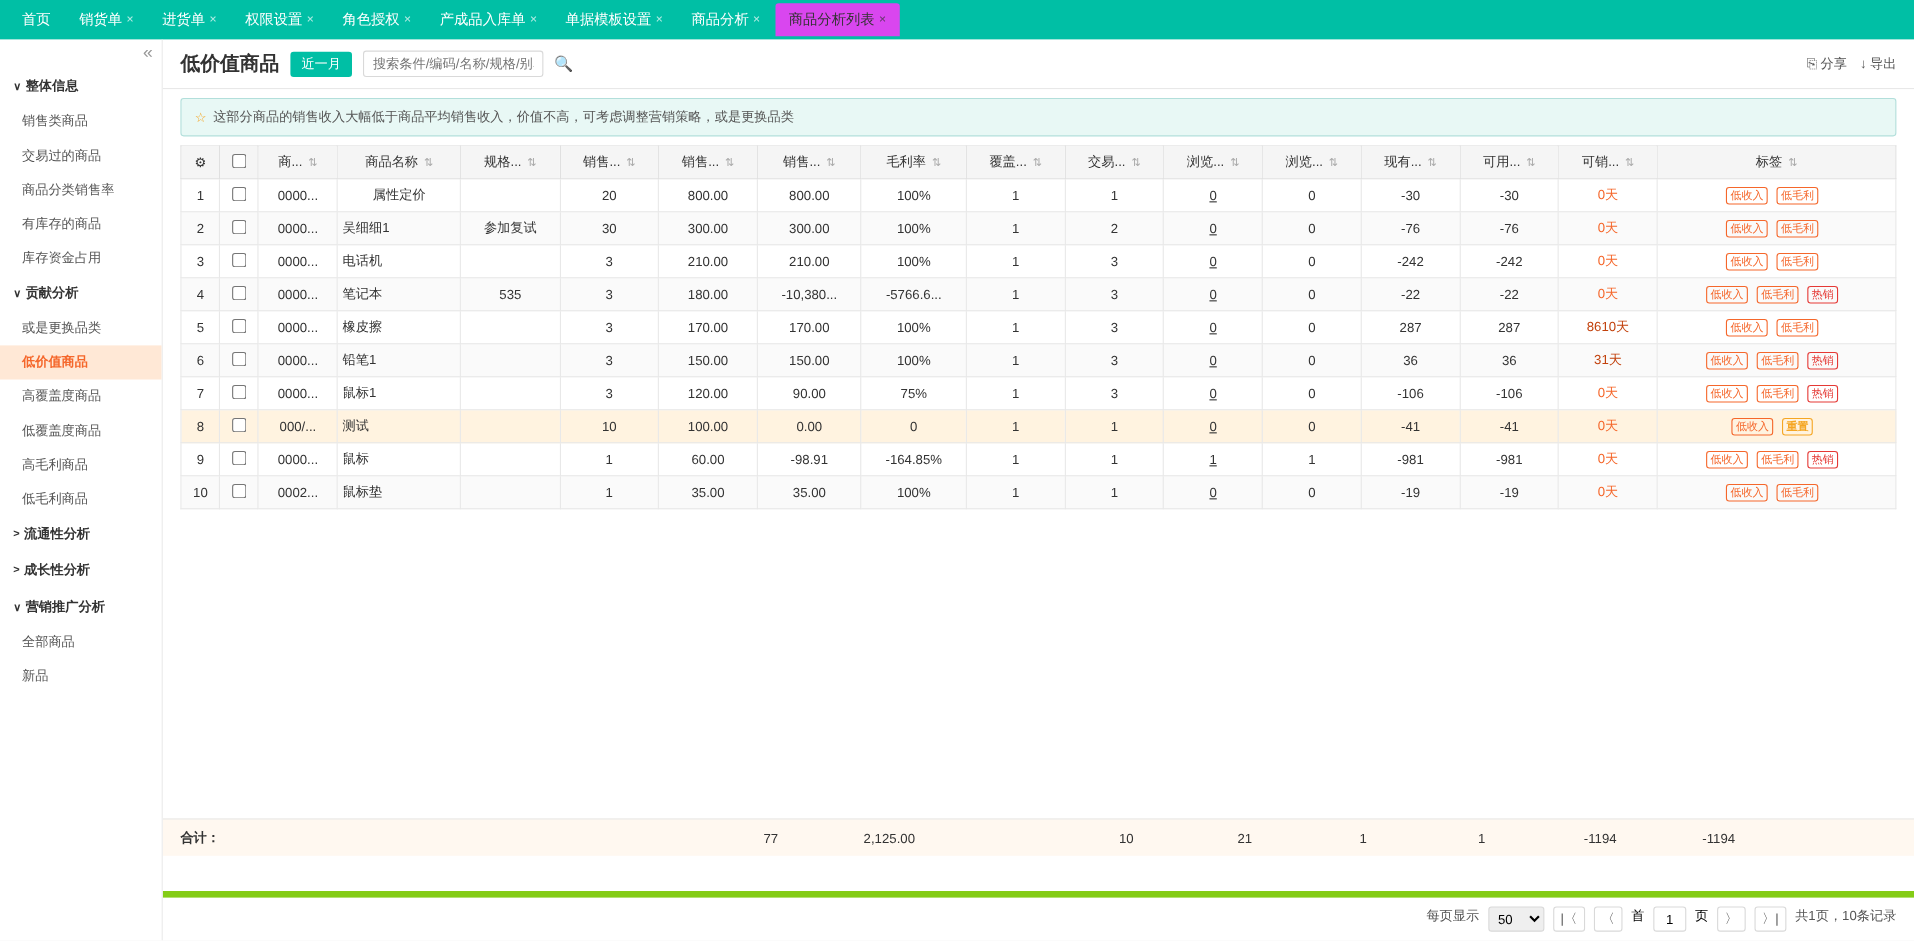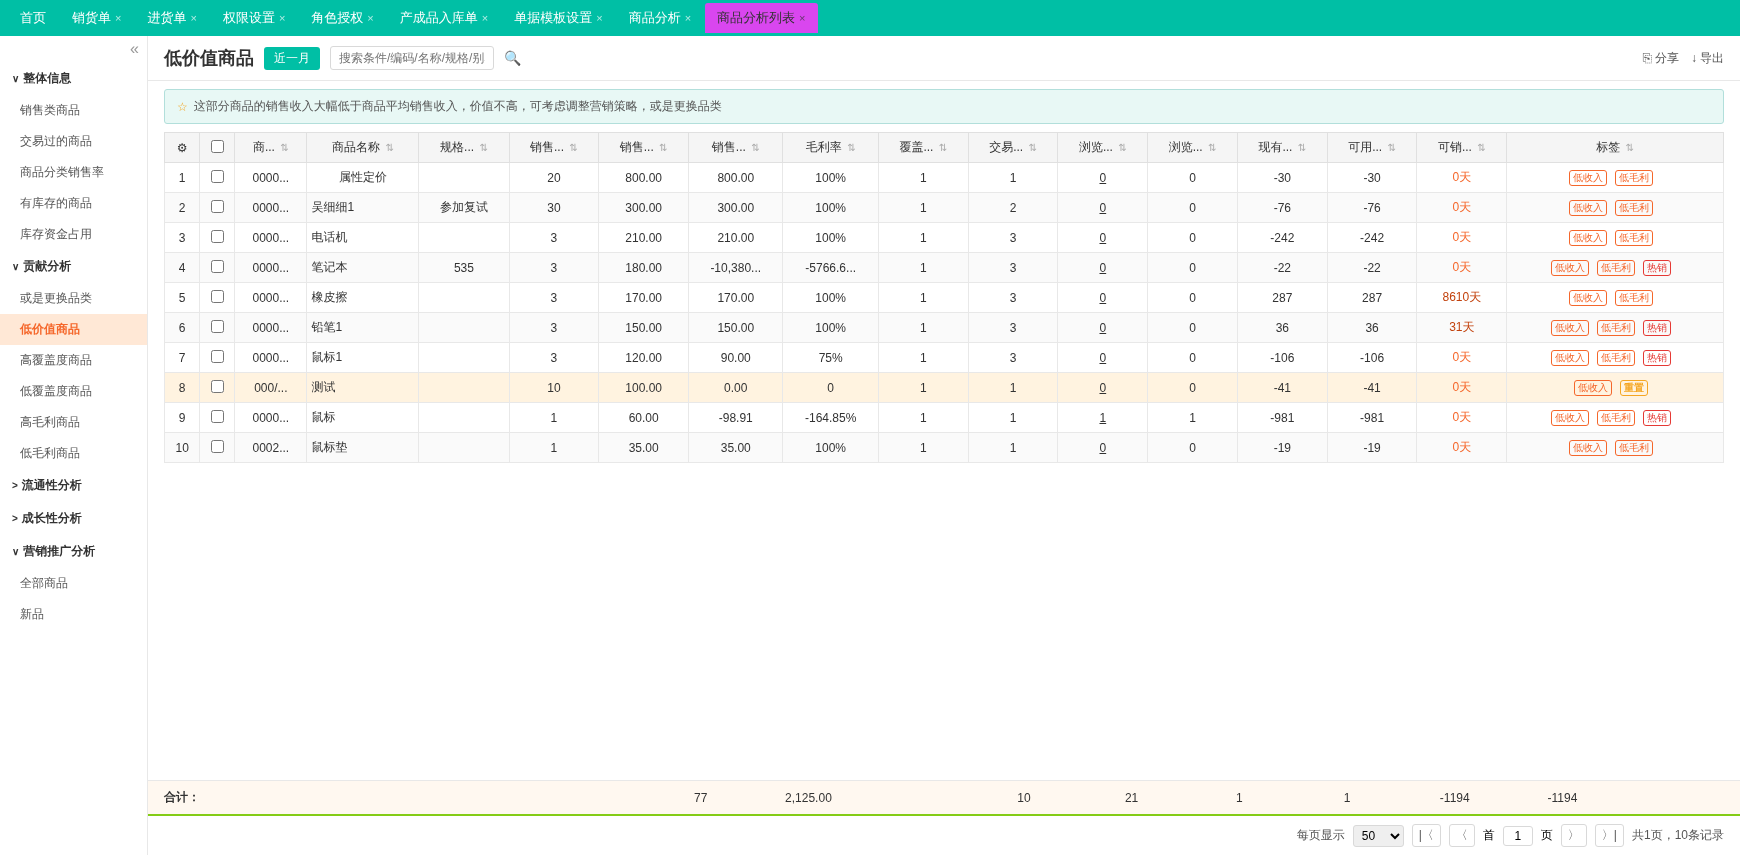--- a/index.html
+++ b/index.html
@@ -166,26 +166,26 @@
       display: flex;
       align-items: center;
     }
     .summary-label { color: #333; font-weight: bold; margin-right: 16px; }
     .summary-values { display: flex; gap: 0; flex: 1; }
     .summary-cell { flex: 1; text-align: center; color: #333; }
 
     
     .pagination {
       display: flex;
-      align-items: center;
       justify-content: flex-end;
       padding: 8px 16px;
-      border-top: 2px solid #84cc16;
+      border-top: 6px solid #84cc16;
       gap: 8px;
       background: #fff;
+      margin-top: 32px;
     }
     .page-size-label { color: #555; }
     .page-size-select {
       border: 1px solid #d9d9d9;
       border-radius: 3px;
       padding: 2px 4px;
     }
     .page-btn { color: #555; cursor: pointer; padding: 2px 6px; border: 1px solid #d9d9d9; border-radius: 3px; background: #fff; }
     .page-btn:disabled { color: #ccc; cursor: not-allowed; }
     .page-input { border: 1px solid #d9d9d9; border-radius: 3px; padding: 2px 4px; width: 30px; text-align: center; }

